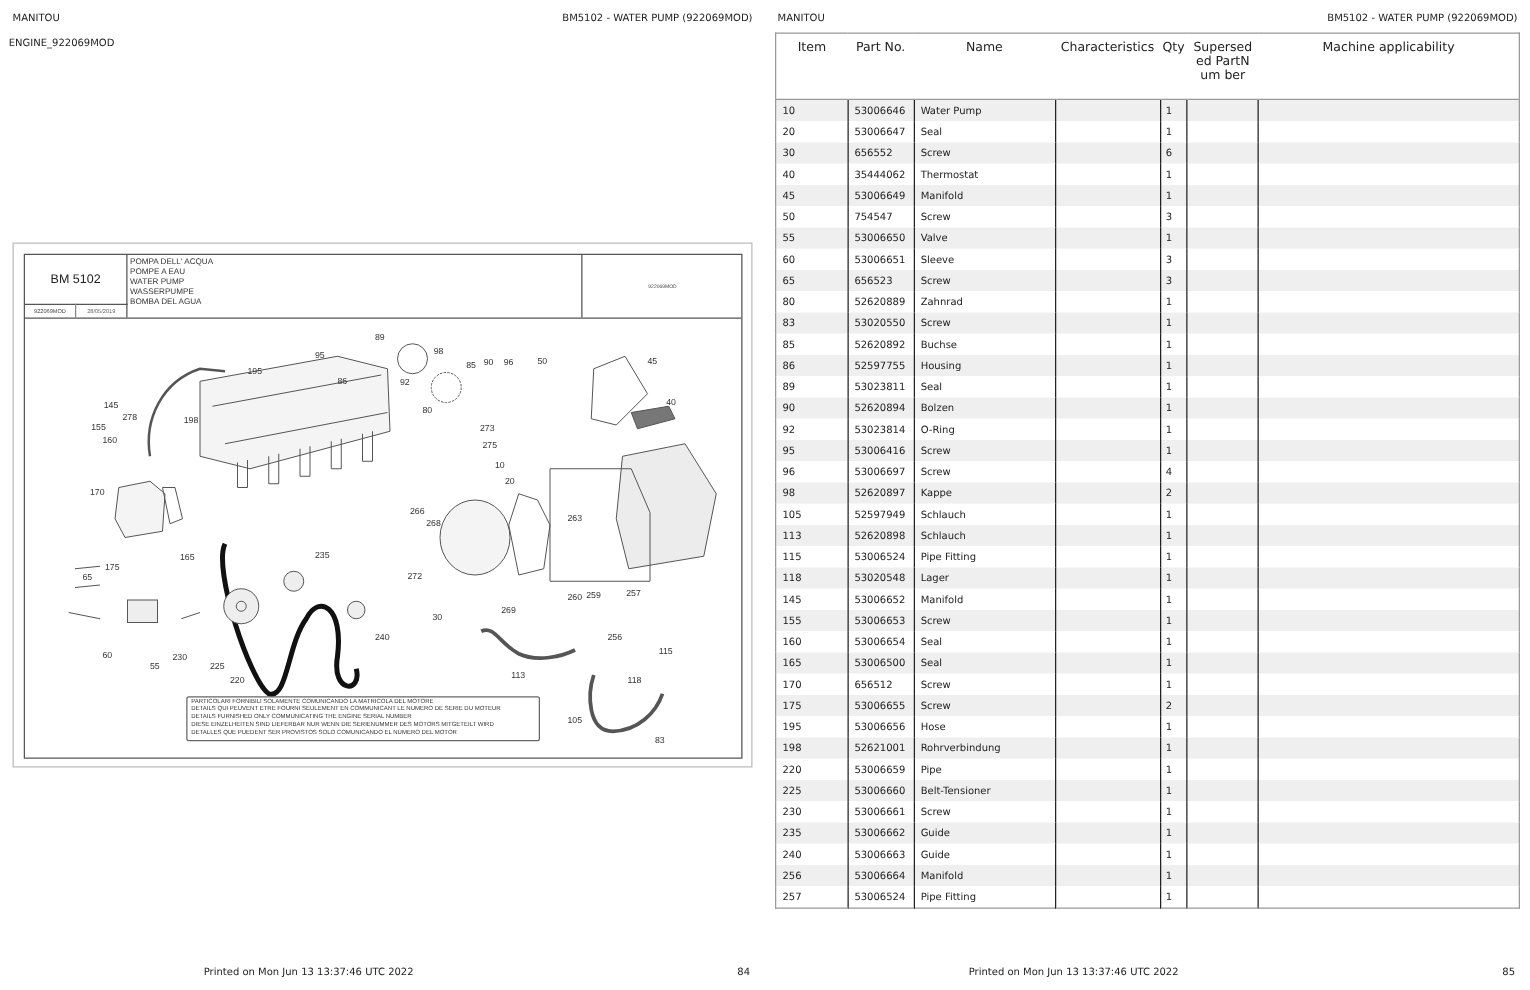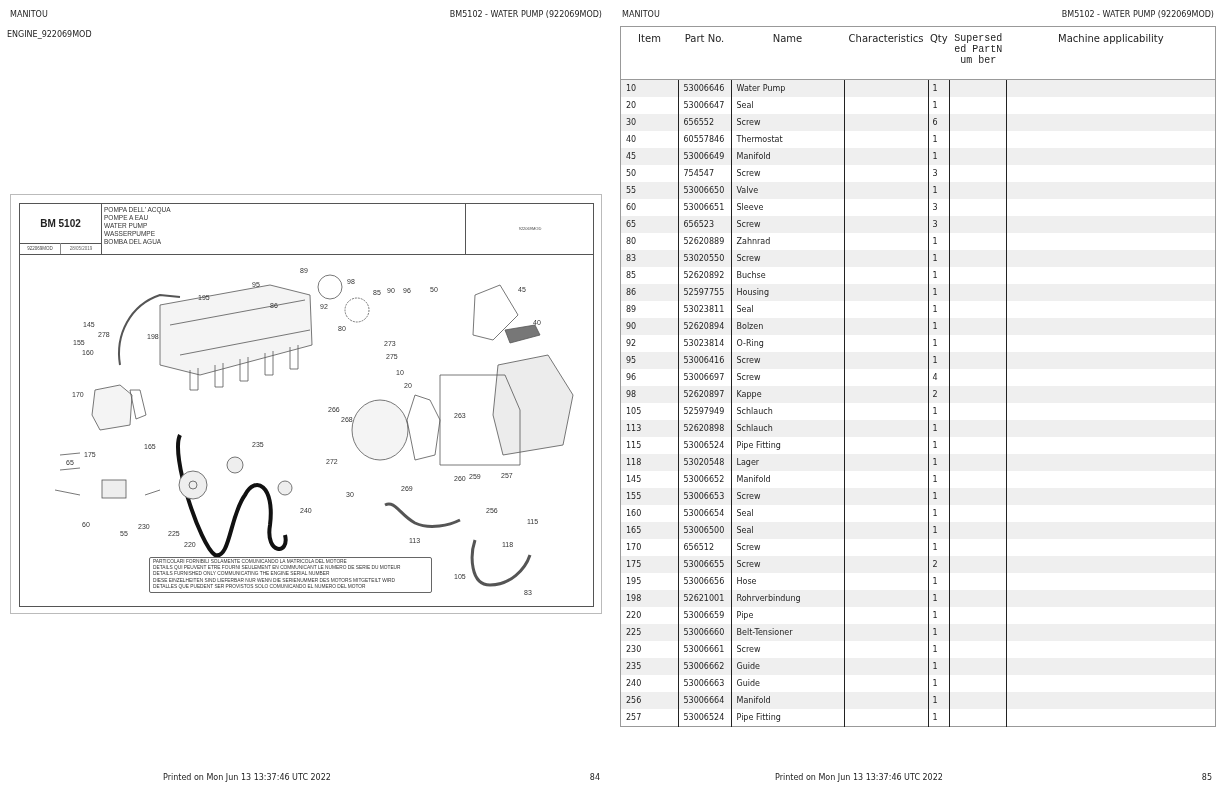--- a/index.html
+++ b/index.html
@@ -19,21 +19,21 @@
   .footer-page { right: 12px; }
 
   
   .drawing-outer { position: absolute; left: 10px; top: 194px; width: 590px; height: 418px;
                    border: 1px solid #bbb; background: #fff; }
   .drawing { position: absolute; left: 8px; top: 8px; width: 573px; height: 402px;
              border: 1px solid #555; }
   .tb { position: absolute; left: 0; top: 0; width: 573px; height: 50px; border-bottom: 1px solid #555; }
   .tb-code { position: absolute; left: 0; top: 0; width: 81px; height: 39px; border-right: 1px solid #555;
              border-bottom: 1px solid #555; display: flex; align-items: center; justify-content: center;
-             font-family: "Liberation Sans", sans-serif; font-weight: bold; font-size: 10px; }
+             font-family: "Liberation Sans", sans-serif; font-weight: normal; font-size: 10px; }
   .tb-id { position: absolute; left: 0; top: 39px; width: 40px; height: 11px; border-right: 1px solid #888;
            font-family: "Liberation Sans", sans-serif; font-size: 4.5px; line-height: 11px; text-align: center; color: #444; }
   .tb-date { position: absolute; left: 41px; top: 39px; width: 40px; height: 11px; border-right: 1px solid #555;
              font-family: "Liberation Sans", sans-serif; font-size: 4.5px; line-height: 11px; text-align: center; color: #666; }
   .tb-names { position: absolute; left: 84px; top: 2px; font-family: "Liberation Sans", sans-serif;
               font-size: 6.5px; line-height: 8px; color: #333; }
   .tb-ref { position: absolute; left: 445px; top: 0; width: 128px; height: 50px; border-left: 1px solid #555;
             font-family: "Liberation Sans", sans-serif; font-size: 4px; line-height: 50px; text-align: center; color: #444; }
   .diagram-svg { position: absolute; left: 0; top: 51px; }
   .callout { position: absolute; font-family: "Liberation Sans", sans-serif; font-size: 7px; color: #333; }
@@ -185,21 +185,21 @@
   <div class="hdr hdr-title">BM5102 - WATER PUMP (922069MOD)</div>
 
   <table class="parts-table">
     <thead>
       <tr>
         <th style="width:53px">Item</th>
         <th style="width:49px">Part No.</th>
         <th style="width:109px">Name</th>
         <th style="width:80px">Characteristics</th>
         <th style="width:17px">Qty</th>
-        <th style="width:49px; padding-left:4px; padding-right:4px; word-break:break-all;font-family:Liberation Mono, monospace;"><span>Supersed ed PartNum ber</span></th>
+        <th style="width:49px; padding-left:4px; padding-right:4px; word-break:break-all;"><span>Supersed ed PartNum ber</span></th>
         <th>Machine applicability</th>
       </tr>
     </thead>
     <tbody id="parts-body">
         <tr>
           <td>10</td>
           <td>53006646</td>
           <td>Water Pump</td>
           <td></td>
           <td class="qty">1</td>
@@ -219,21 +219,21 @@
           <td>30</td>
           <td>656552</td>
           <td>Screw</td>
           <td></td>
           <td class="qty">6</td>
           <td></td>
           <td></td>
         </tr>
         <tr>
           <td>40</td>
-          <td>60557846</td>
+          <td>35444062</td>
           <td>Thermostat</td>
           <td></td>
           <td class="qty">1</td>
           <td></td>
           <td></td>
         </tr>
         <tr>
           <td>45</td>
           <td>53006649</td>
           <td>Manifold</td>

